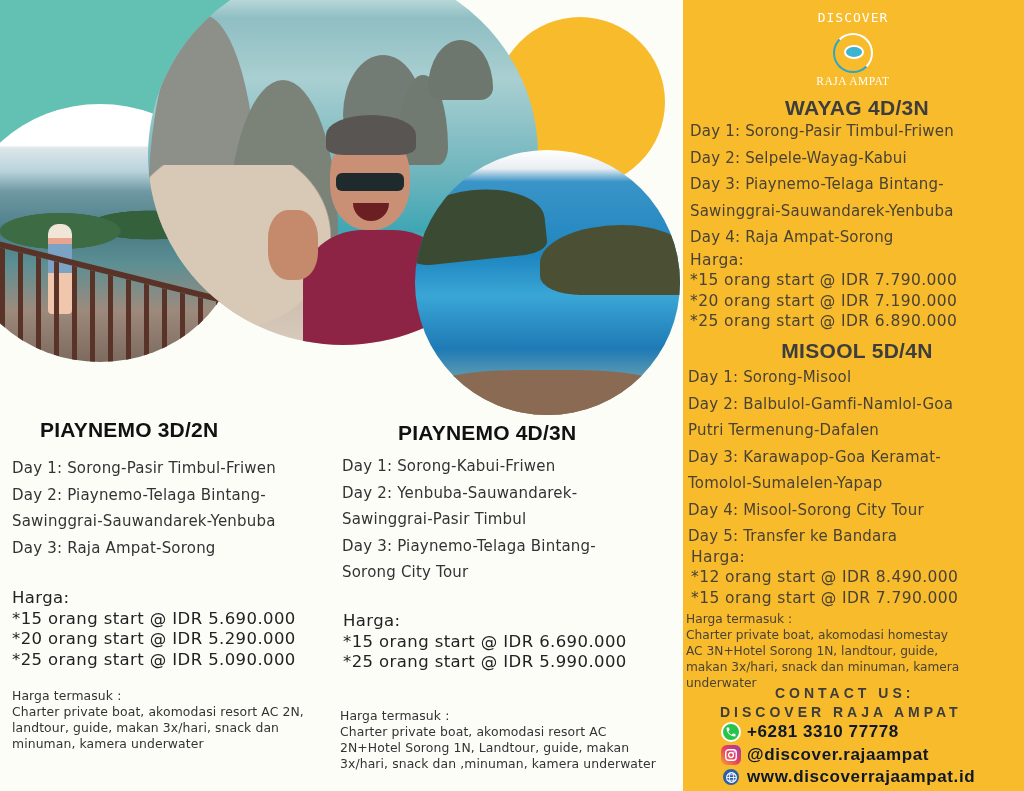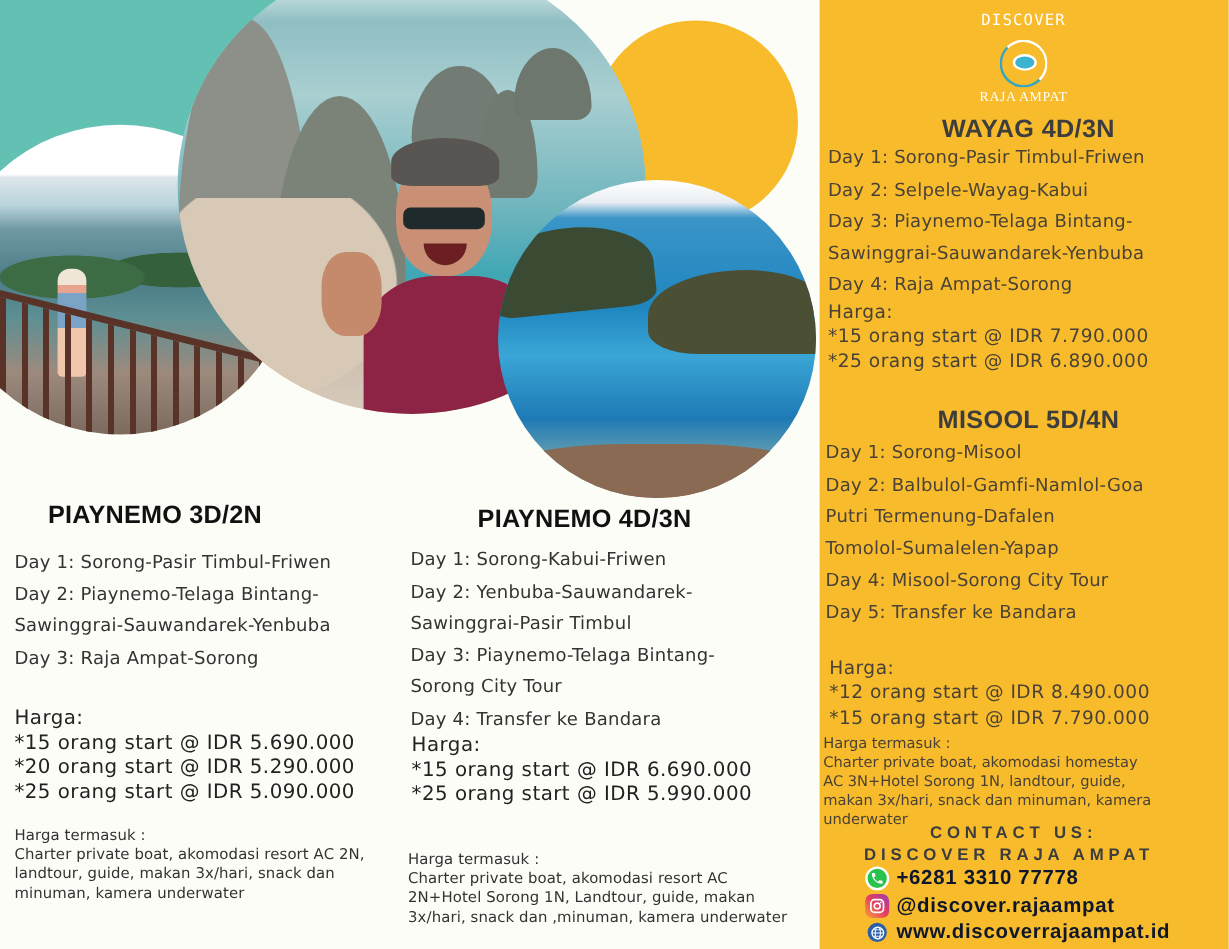--- a/index.html
+++ b/index.html
@@ -188,21 +188,20 @@
 </section>
 
 <section class="abs" style="left:335px; top:418px; width:345px;">
   <div class="col-title abs" style="left:63px; top:3px;">PIAYNEMO 4D/3N</div>
   <div class="abs" style="left:7px; top:35px;">
     <div class="day-line">Day 1: Sorong-Kabui-Friwen</div>
     <div class="day-line">Day 2: Yenbuba-Sauwandarek-</div>
     <div class="day-line">Sawinggrai-Pasir Timbul</div>
     <div class="day-line">Day 3: Piaynemo-Telaga Bintang-</div>
     <div class="day-line">Sorong City Tour</div>
-    <div class="day-line">Day 4: Transfer ke Bandara</div>
   </div>
   <div class="abs" style="left:8px; top:193px;">
     <div class="price-head">Harga:</div>
     <div class="price-line">*15 orang start @ IDR 6.690.000</div>
     <div class="price-line">*25 orang start @ IDR 5.990.000</div>
   </div>
   <div class="abs incl" style="left:5px; top:290px; width:330px;">
     <div>Harga termasuk :</div>
     <div>Charter private boat, akomodasi resort AC 2N+Hotel Sorong 1N, Landtour, guide, makan 3x/hari, snack dan ,minuman, kamera underwater</div>
   </div>
@@ -221,28 +220,30 @@
   <div class="abs" style="left:7px; top:118px;">
     <div class="p-day">Day 1: Sorong-Pasir Timbul-Friwen</div>
     <div class="p-day">Day 2: Selpele-Wayag-Kabui</div>
     <div class="p-day">Day 3: Piaynemo-Telaga Bintang-</div>
     <div class="p-day">Sawinggrai-Sauwandarek-Yenbuba</div>
     <div class="p-day">Day 4: Raja Ampat-Sorong</div>
   </div>
   <div class="abs" style="left:7px; top:250px;">
     <div class="p-price">Harga:</div>
     <div class="p-price">*15 orang start @ IDR 7.790.000</div>
+    <div class="p-price">*20 orang start @ IDR 7.190.000</div>
     <div class="p-price">*25 orang start @ IDR 6.890.000</div>
   </div>
 
   <div class="abs panel-title" style="top:339px;">MISOOL 5D/4N</div>
   <div class="abs" style="left:5px; top:364px;">
     <div class="p-day">Day 1: Sorong-Misool</div>
     <div class="p-day">Day 2: Balbulol-Gamfi-Namlol-Goa</div>
     <div class="p-day">Putri Termenung-Dafalen</div>
+    <div class="p-day">Day 3: Karawapop-Goa Keramat-</div>
     <div class="p-day">Tomolol-Sumalelen-Yapap</div>
     <div class="p-day">Day 4: Misool-Sorong City Tour</div>
     <div class="p-day">Day 5: Transfer ke Bandara</div>
   </div>
   <div class="abs" style="left:8px; top:547px;">
     <div class="p-price">Harga:</div>
     <div class="p-price">*12 orang start @ IDR 8.490.000</div>
     <div class="p-price">*15 orang start @ IDR 7.790.000</div>
   </div>
   <div class="abs p-incl" style="left:3px; top:611px; width:336px;">

